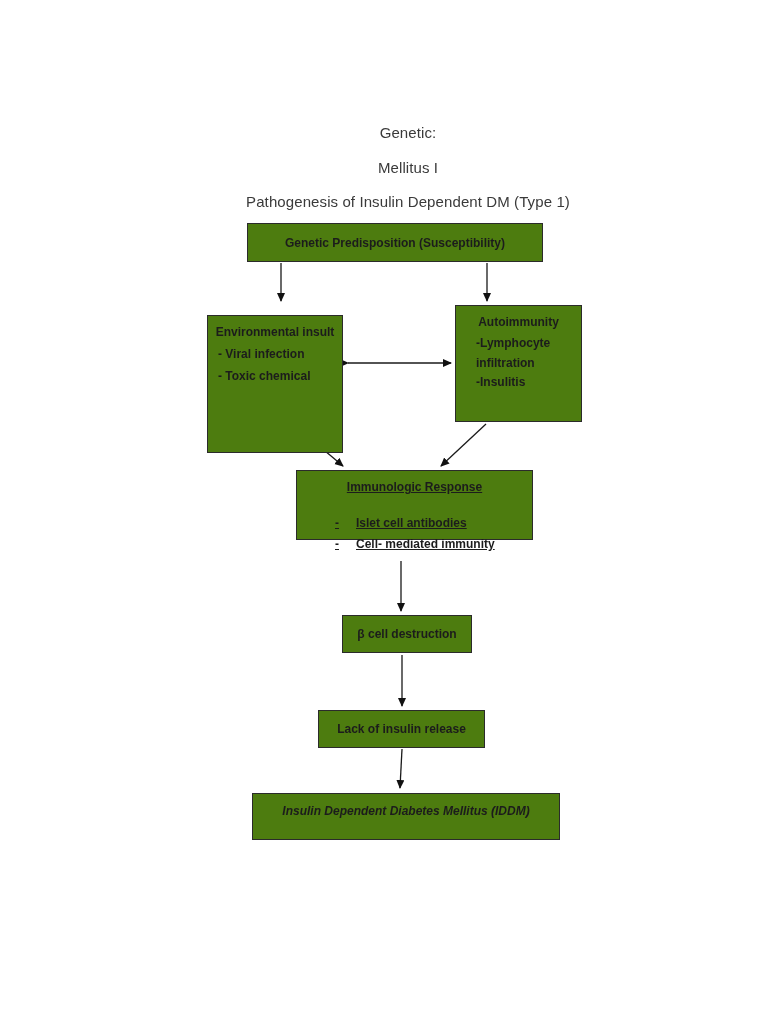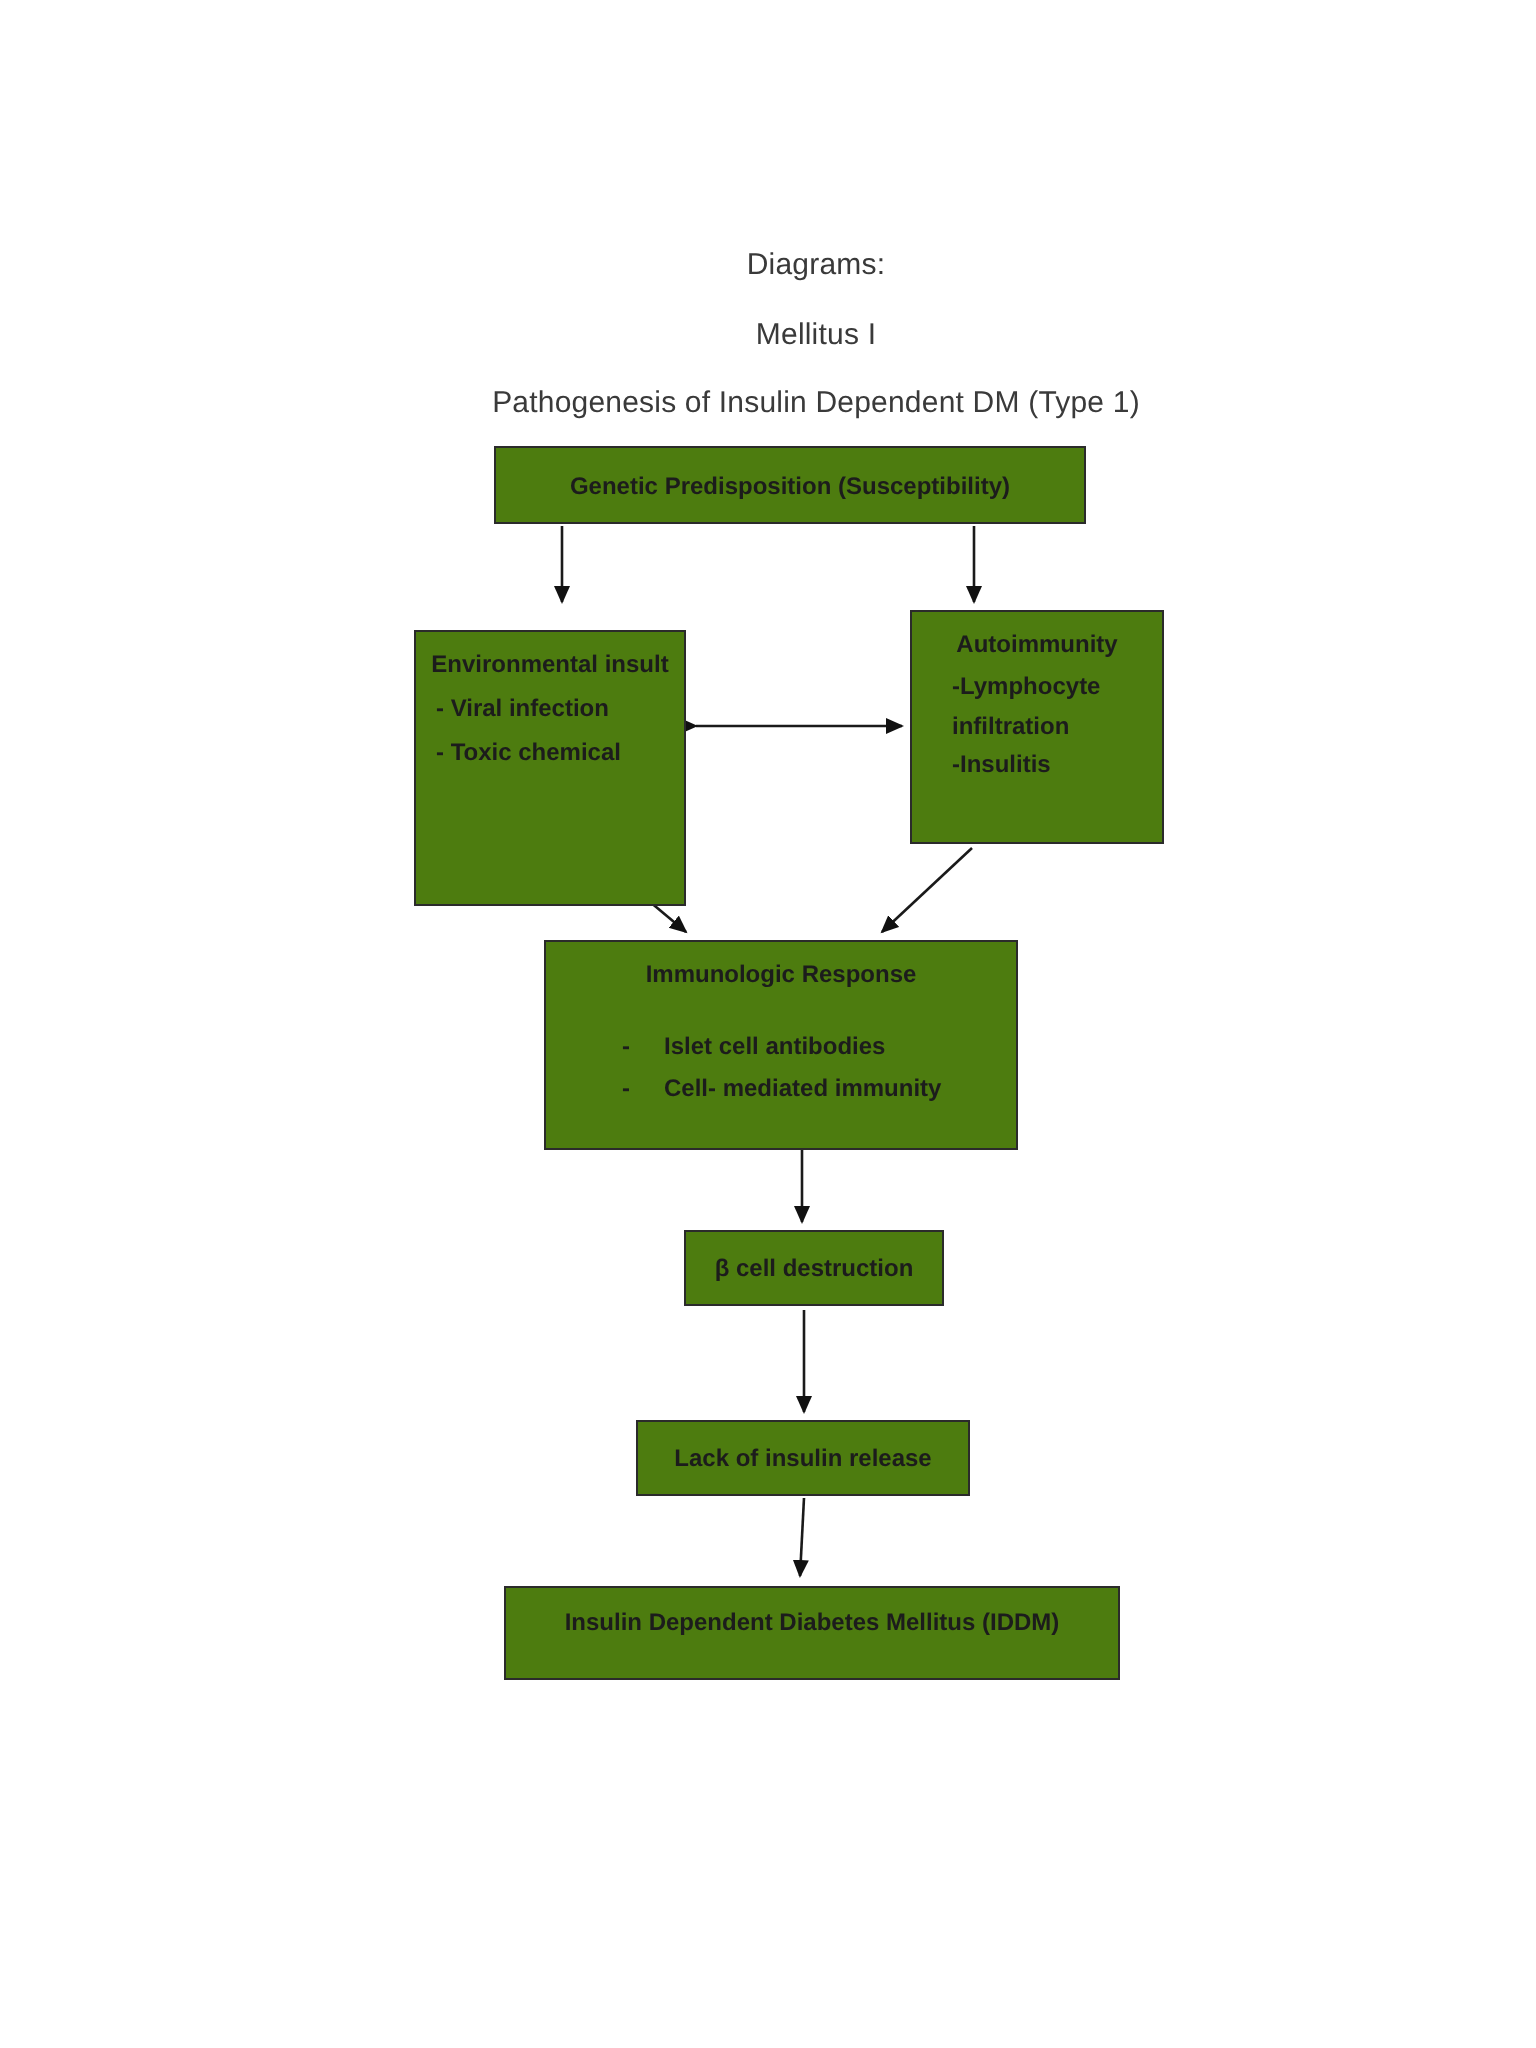--- a/index.html
+++ b/index.html
@@ -42,24 +42,24 @@
   .fc-box.center-all {
     display: flex;
     align-items: center;
     justify-content: center;
     text-align: center;
   }
 
   .box-genetic       { left: 247px; top: 223px; width: 296px; height: 39px; }
   .box-environmental { left: 207px; top: 315px; width: 136px; height: 138px; padding: 6px 6px 0 6px; }
   .box-autoimmunity  { left: 455px; top: 305px; width: 127px; height: 117px; padding: 7px 4px 0 4px; }
-  .box-immunologic   { left: 272px; top: 470px; width: 237px; height: 105px;  padding: 6px 4px 0 4px; }
+  .box-immunologic   { left: 296px; top: 470px; width: 237px; height: 70px;  padding: 6px 4px 0 4px; text-decoration: underline; }
   .box-beta          { left: 342px; top: 615px; width: 130px; height: 38px; }
   .box-lack          { left: 318px; top: 710px; width: 167px; height: 38px; }
-  .box-iddm          { left: 252px; top: 793px; width: 308px; height: 47px; display: flex; justify-content: center; align-items: flex-start; padding-top: 7px; text-align: center; }
+  .box-iddm          { left: 252px; top: 793px; width: 308px; height: 47px; display: flex; justify-content: center; align-items: flex-start; padding-top: 7px; text-align: center; font-style: italic; }
 
   .box-title-center { text-align: center; line-height: 20px; }
   .box-autoimmunity .box-title-center { line-height: 19px; margin-bottom: 2px; }
   .box-immunologic  .box-title-center { margin-bottom: 16px; }
 
   .env-item { text-align: left; margin-top: 2px; padding-left: 4px; line-height: 20px; }
 
   .auto-items { padding-left: 16px; line-height: 19.5px; }
   .auto-item  { margin: 0; }
 
@@ -72,21 +72,21 @@
     width: 768px; height: 1024px;
     pointer-events: none;
   }
   .arrows line { stroke: #1a1a1a; stroke-width: 1.3px; }
 </style>
 </head>
 <body>
 
 <div class="page">
 
-  <div class="heading h1">Diagrams:</div>
+  <div class="heading h1">Genetic:</div>
   <div class="heading h2">Mellitus I</div>
   <div class="heading h3">Pathogenesis of Insulin Dependent DM (Type 1)</div>
 
   <svg class="arrows" viewBox="0 0 768 1024" xmlns="http://www.w3.org/2000/svg">
     <defs>
       <marker id="ah" markerUnits="userSpaceOnUse" markerWidth="10" markerHeight="9" refX="8" refY="4" orient="auto">
         <path d="M0,0 L9,4 L0,8 Z" fill="#111111"></path>
       </marker>
     </defs>
     <line x1="281" y1="263" x2="281" y2="301" marker-end="url(#ah)"></line>

